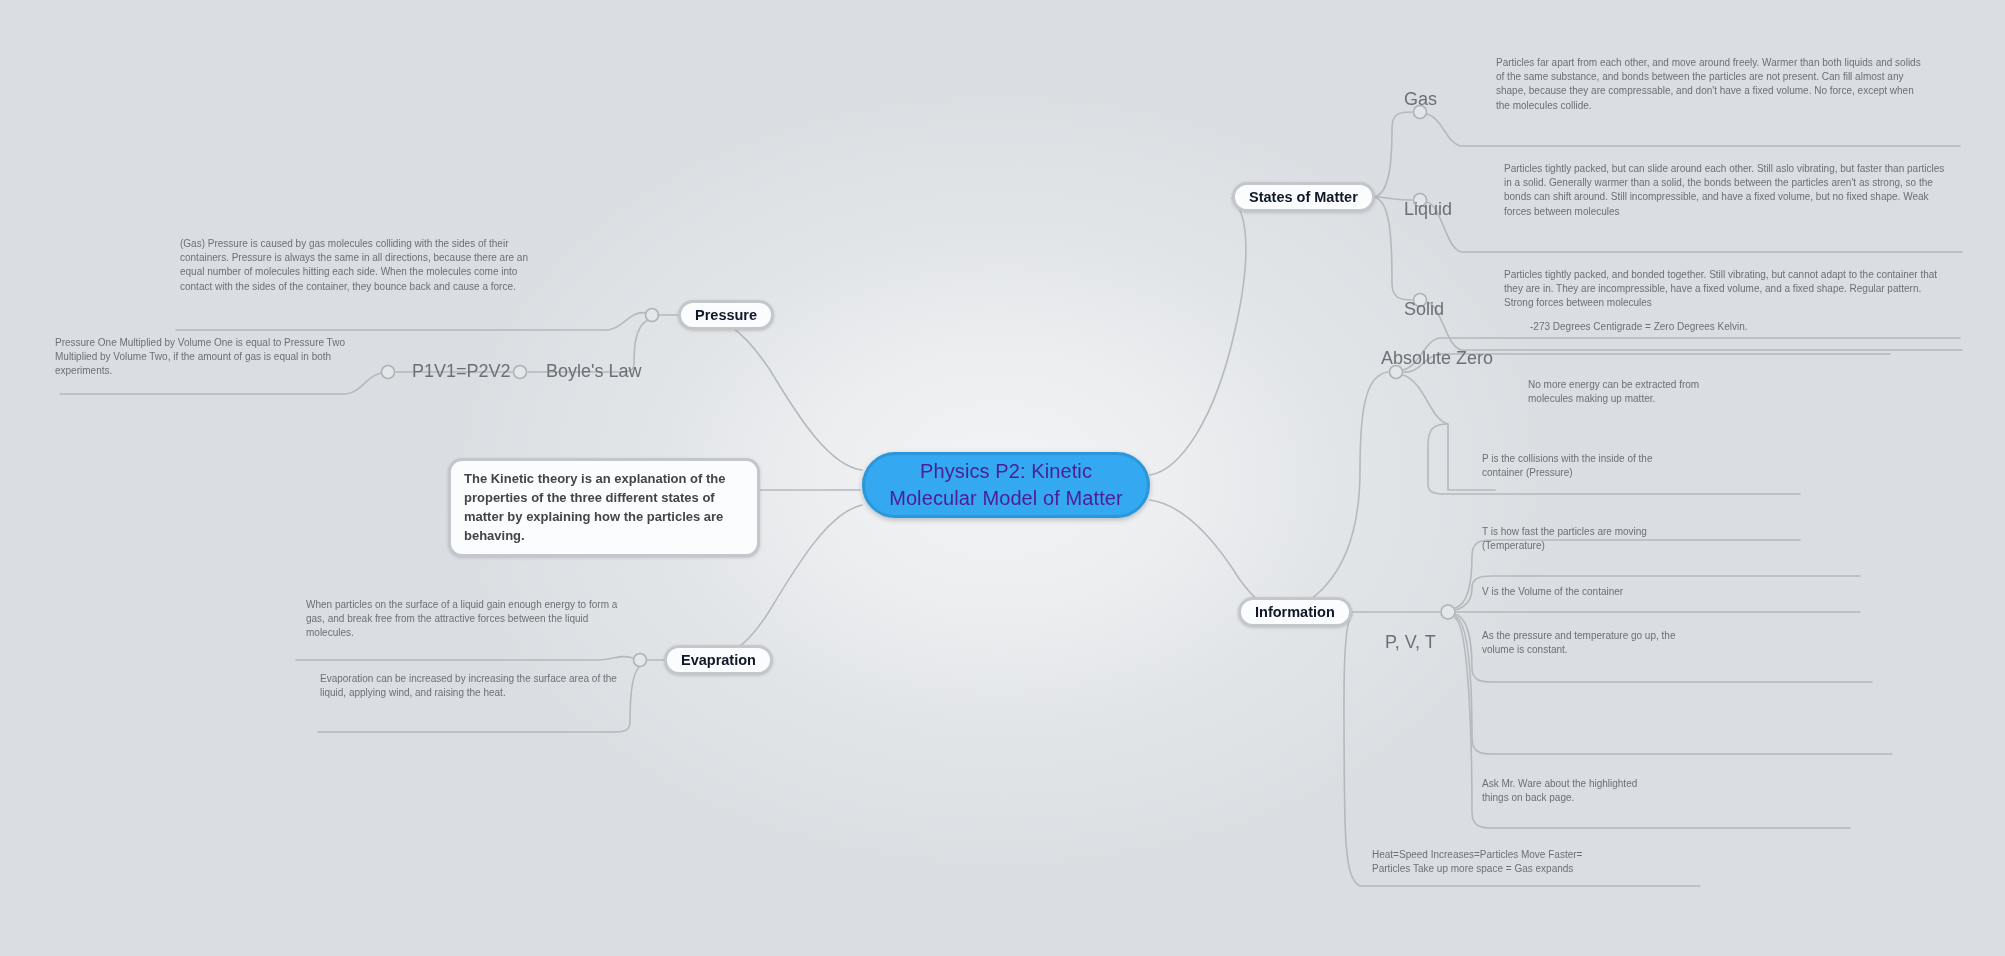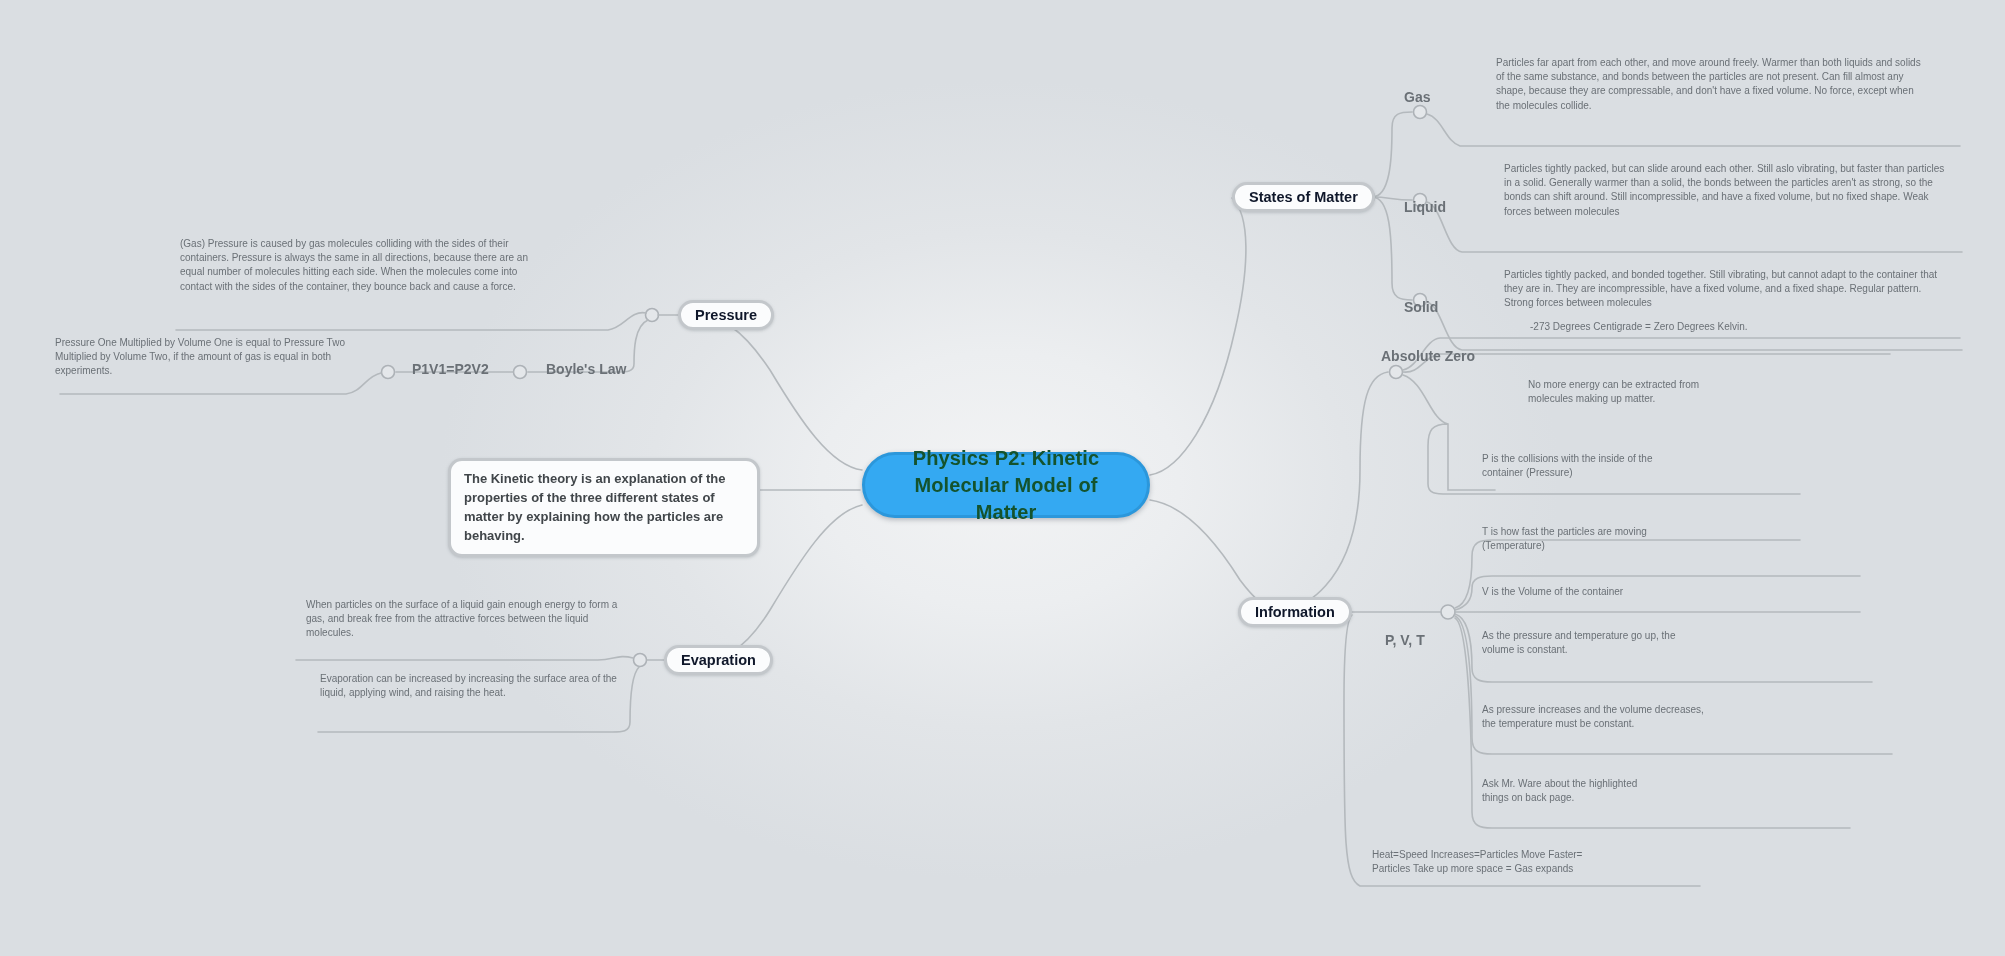--- a/index.html
+++ b/index.html
@@ -29,23 +29,23 @@
     pointer-events: none;
   }
 
   
   .root-node {
     position: absolute;
     box-sizing: border-box;
     background: #34a9f2;
     border: 3px solid #2b97db;
     border-radius: 34px;
-    color: #14532d;
+    color: #4c1d95;
     font-size: 20px;
-    font-weight: bold;
+    font-weight: normal;
     line-height: 1.35;
     text-align: center;
     display: flex;
     align-items: center;
     justify-content: center;
     padding: 4px 18px;
     box-shadow: 0 2px 5px rgba(110,120,130,0.45);
     letter-spacing: 0.1px;
   }
 
@@ -86,24 +86,23 @@
   .text-node {
     position: absolute;
     color: #6a7076;
     font-size: 10px;
     line-height: 1.42;
     white-space: pre-wrap;
   }
   .label-node {
     position: absolute;
     color: #6a7076;
-    font-size: 14px;
+    font-size: 18px;
     line-height: 1.3;
     white-space: nowrap;
-    font-weight: bold;
   }
 </style>
 </head>
 <body>
 
 <div id="canvas">
 
   <svg id="wires" viewBox="0 0 2005 956" xmlns="http://www.w3.org/2000/svg">
     <g fill="none" stroke="#b4b9bd" stroke-width="1.6" stroke-linecap="round">
 
@@ -189,21 +188,20 @@
   <div class="text-node" style="left:1528px; top:378px; width:210px;">No more energy can be extracted from molecules making up matter.</div>
 
   <div class="pill-node" style="left:1238px; top:597px; height:30px;">Information</div>
 
   <div class="label-node" style="left:1385px; top:631px;">P, V, T</div>
 
   <div class="text-node" style="left:1482px; top:452px; width:200px;">P is the collisions with the inside of the container (Pressure)</div>
   <div class="text-node" style="left:1482px; top:525px; width:200px;">T is how fast the particles are moving (Temperature)</div>
   <div class="text-node" style="left:1482px; top:585px; width:220px;">V is the Volume of the container</div>
   <div class="text-node" style="left:1482px; top:629px; width:200px;">As the pressure and temperature go up, the volume is constant.</div>
-  <div class="text-node" style="left:1482px; top:703px; width:230px;">As pressure increases and the volume decreases, the temperature must be constant.</div>
   <div class="text-node" style="left:1372px; top:848px; width:230px;">Heat=Speed Increases=Particles Move Faster= Particles Take up more space = Gas expands</div>
 
   <div class="text-node" style="left:1482px; top:777px; width:180px;">Ask Mr. Ware about the highlighted things on back page.</div>
 
   <div class="pill-node" style="left:678px; top:300px; height:30px;">Pressure</div>
   <div class="text-node" style="left:180px; top:237px; width:348px;">(Gas) Pressure is caused by gas molecules colliding with the sides of their containers. Pressure is always the same in all directions, because there are an equal number of molecules hitting each side. When the molecules come into contact with the sides of the container, they bounce back and cause a force.</div>
 
   <div class="label-node" style="left:546px; top:360px;">Boyle's Law</div>
   <div class="label-node" style="left:412px; top:360px;">P1V1=P2V2</div>
   <div class="text-node" style="left:55px; top:336px; width:300px;">Pressure One Multiplied by Volume One is equal to Pressure Two Multiplied by Volume Two, if the amount of gas is equal in both experiments.</div>

